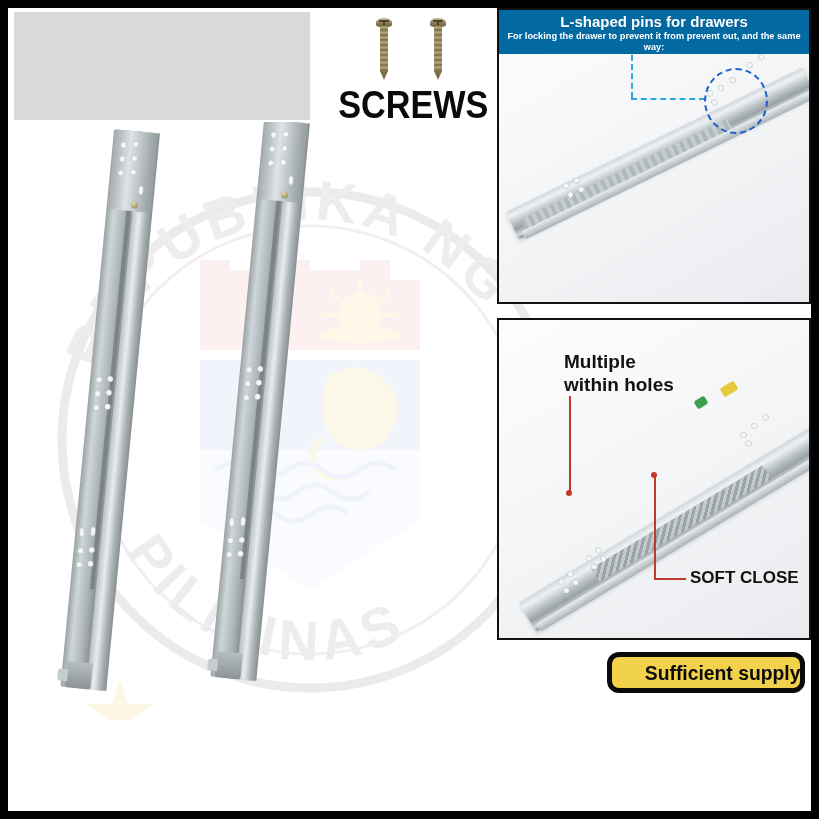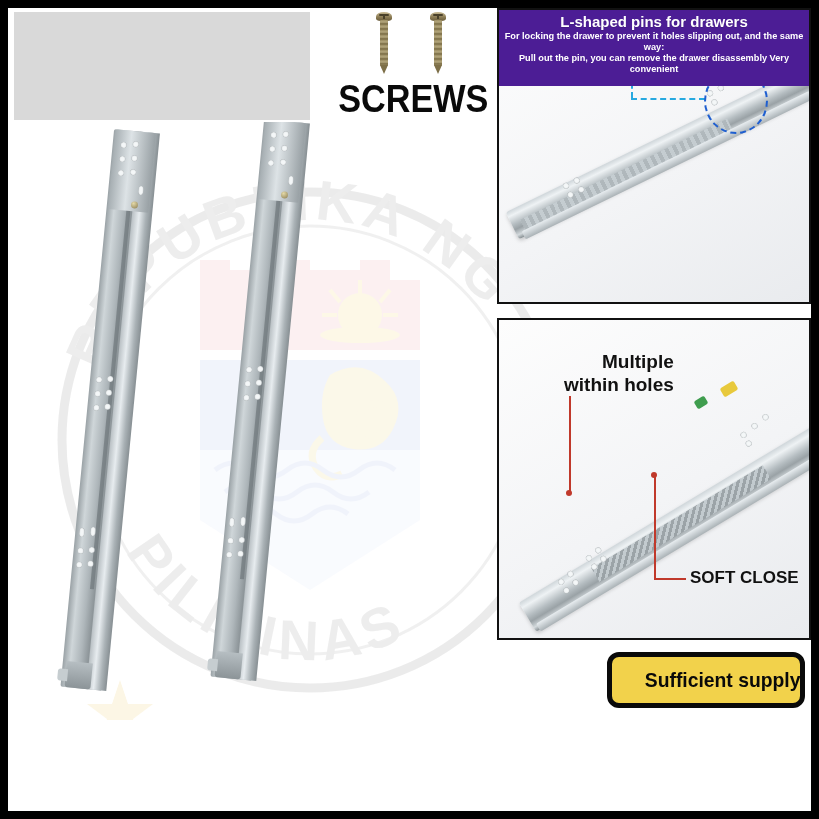--- a/index.html
+++ b/index.html
@@ -15,21 +15,21 @@
   .wm-ring{position:absolute;left:0;top:0;width:100%;height:100%;}
 
   
   .manu-shadow{position:absolute;left:14px;top:12px;width:296px;height:108px;background:#d9d9d9;}
   .manu{position:absolute;left:6px;top:4px;width:296px;height:108px;background:#f0cb4d;
         border:6px solid #000;box-sizing:border-box;display:flex;align-items:center;justify-content:center;}
   .manu span{font-weight:bold;font-size:47px;color:#0a0a0a;letter-spacing:-1px;
              transform:scaleX(.82);transform-origin:center;white-space:nowrap;}
 
   
-  .screws-wrap{position:absolute;left:330px;top:12px;width:165px;height:105px;text-decoration:underline;}
+  .screws-wrap{position:absolute;left:330px;top:18px;width:165px;height:105px;text-decoration:underline;}
   .screw{position:absolute;width:16px;height:62px;}
   .screw .head{position:absolute;top:0;left:0;width:16px;height:9px;border-radius:50% 50% 30% 30%;
                background:linear-gradient(180deg,#c9bb95 0%,#8d7d55 55%,#6b5d3c 100%);}
   .screw .slot{position:absolute;top:2px;left:3px;width:10px;height:2px;background:#4a412a;border-radius:1px;}
   .screw .slot2{position:absolute;top:2px;left:7px;width:2px;height:5px;background:#4a412a;}
   .screw .shaft{position:absolute;top:8px;left:4px;width:8px;height:46px;
       background:repeating-linear-gradient(180deg,#9b8d63 0px,#b5a87e 2px,#74663f 4px,#9b8d63 5px);
       border-radius:1px;}
   .screw .tip{position:absolute;top:53px;left:4px;width:0;height:0;border-left:4px solid transparent;
               border-right:4px solid transparent;border-top:9px solid #7d6f48;}
@@ -53,24 +53,24 @@
   .slide .foot{position:absolute;bottom:0;left:4px;width:26px;height:26px;
       background:linear-gradient(180deg,#b6bec2,#8c9498);border-radius:0 0 3px 3px;}
   .slide .clip{position:absolute;bottom:6px;left:-4px;width:10px;height:12px;
       background:#c6cdd0;border-radius:3px 0 0 3px;}
   .slide .screwdot{position:absolute;width:7px;height:7px;border-radius:50%;
       background:radial-gradient(circle at 35% 30%,#e4d9a8,#8b7d52);}
 
   
   .panel{position:absolute;background:#fff;border:2px solid #111;box-sizing:border-box;overflow:hidden;}
   #panel-top{left:497px;top:8px;width:314px;height:296px;}
-  #panel-mid{left:497px;top:318px;width:314px;height:322px;text-align:right;}
-
-  .orange-banner{position:absolute;left:0;top:0;width:100%;background:#4c1d95;
-                 padding:3px 4px 11px;box-sizing:border-box;}
+  #panel-mid{left:497px;top:318px;width:314px;height:322px;}
+
+  .orange-banner{position:absolute;left:0;top:0;width:100%;background:#0369a1;
+                 padding:3px 4px 1px;box-sizing:border-box;}
   .orange-title{text-align:center;color:#fff;font-weight:bold;font-size:15px;line-height:18px;
                 text-shadow:0 1px 0 rgba(0,0,0,.12);}
   .orange-sub{text-align:center;color:#fff;font-size:9.2px;line-height:11px;font-weight:bold;}
 
   .photo-bg{position:absolute;left:0;top:0;width:100%;height:100%;
             background:linear-gradient(150deg,#fdfdfd 0%,#f3f4f6 55%,#e9ebee 100%);}
 
   
   .diag{position:absolute;transform-origin:center;}
   .diag .bar{position:absolute;left:0;top:0;height:30px;border-radius:3px;
@@ -87,21 +87,21 @@
 
   .callout{position:absolute;font-weight:bold;color:#111;}
   .lead-v{position:absolute;width:2px;background:#c0392b;}
   .lead-h{position:absolute;height:2px;background:#c0392b;}
   .lead-dot{position:absolute;width:6px;height:6px;border-radius:50%;background:#c0392b;}
 
   
   .badge{position:absolute;background:#f2d24b;border:5px solid #0a0a0a;border-radius:12px;
          box-sizing:border-box;display:flex;align-items:center;justify-content:center;}
   .badge span{font-weight:bold;color:#0a0a0a;font-size:21px;transform:scaleX(.92);white-space:nowrap;}
-  #badge-0{left:607px;top:652px;width:198px;height:56px;padding-left:34px;}
+  #badge-0{left:607px;top:652px;width:198px;height:41px;padding-left:34px;}
   #badge-1{left:497px;top:706px;width:308px;height:44px;}
   #badge-2{left:415px;top:760px;width:390px;height:44px;}
 </style>
 </head>
 <body>
 
 <div id="stage">
   <div class="canvas"></div>
 
   <div class="watermark">
@@ -259,22 +259,21 @@
       <div class="hole" style="left:248px;top:-26px"></div>
         <div class="hole" style="left:262px;top:-28px"></div>
     </div>
 
     <div class="cyan-v" style="left:132px;top:26px;height:62px;"></div>
     <div class="cyan-h" style="left:132px;top:88px;width:74px;"></div>
     <div class="blue-circle" style="left:205px;top:58px;width:60px;height:62px;"></div>
 
     <div class="orange-banner">
       <div class="orange-title">L-shaped pins for drawers</div>
-      <div class="orange-sub">For locking the drawer to prevent it holes slipping out, and the same way:</div>
-      <div class="orange-sub">Pull out the pin, you can remove the drawer disassembly Very convenient</div>
+      <div class="orange-sub">For locking the drawer to prevent it from prevent out, and the same way:</div>
     </div>
   </div>
 
   <div class="panel" id="panel-mid">
     <div class="photo-bg"></div>
 
     <div class="diag" style="left:-6px;top:190px;width:360px;transform:rotate(-31deg);">
       <div class="bar" style="width:360px;height:34px;"></div>
       <div class="inner" style="left:80px;top:8px;width:200px;height:16px;
            background:repeating-linear-gradient(135deg,#9aa2a6 0 3px,#c3cbcf 3px 6px);"></div>

